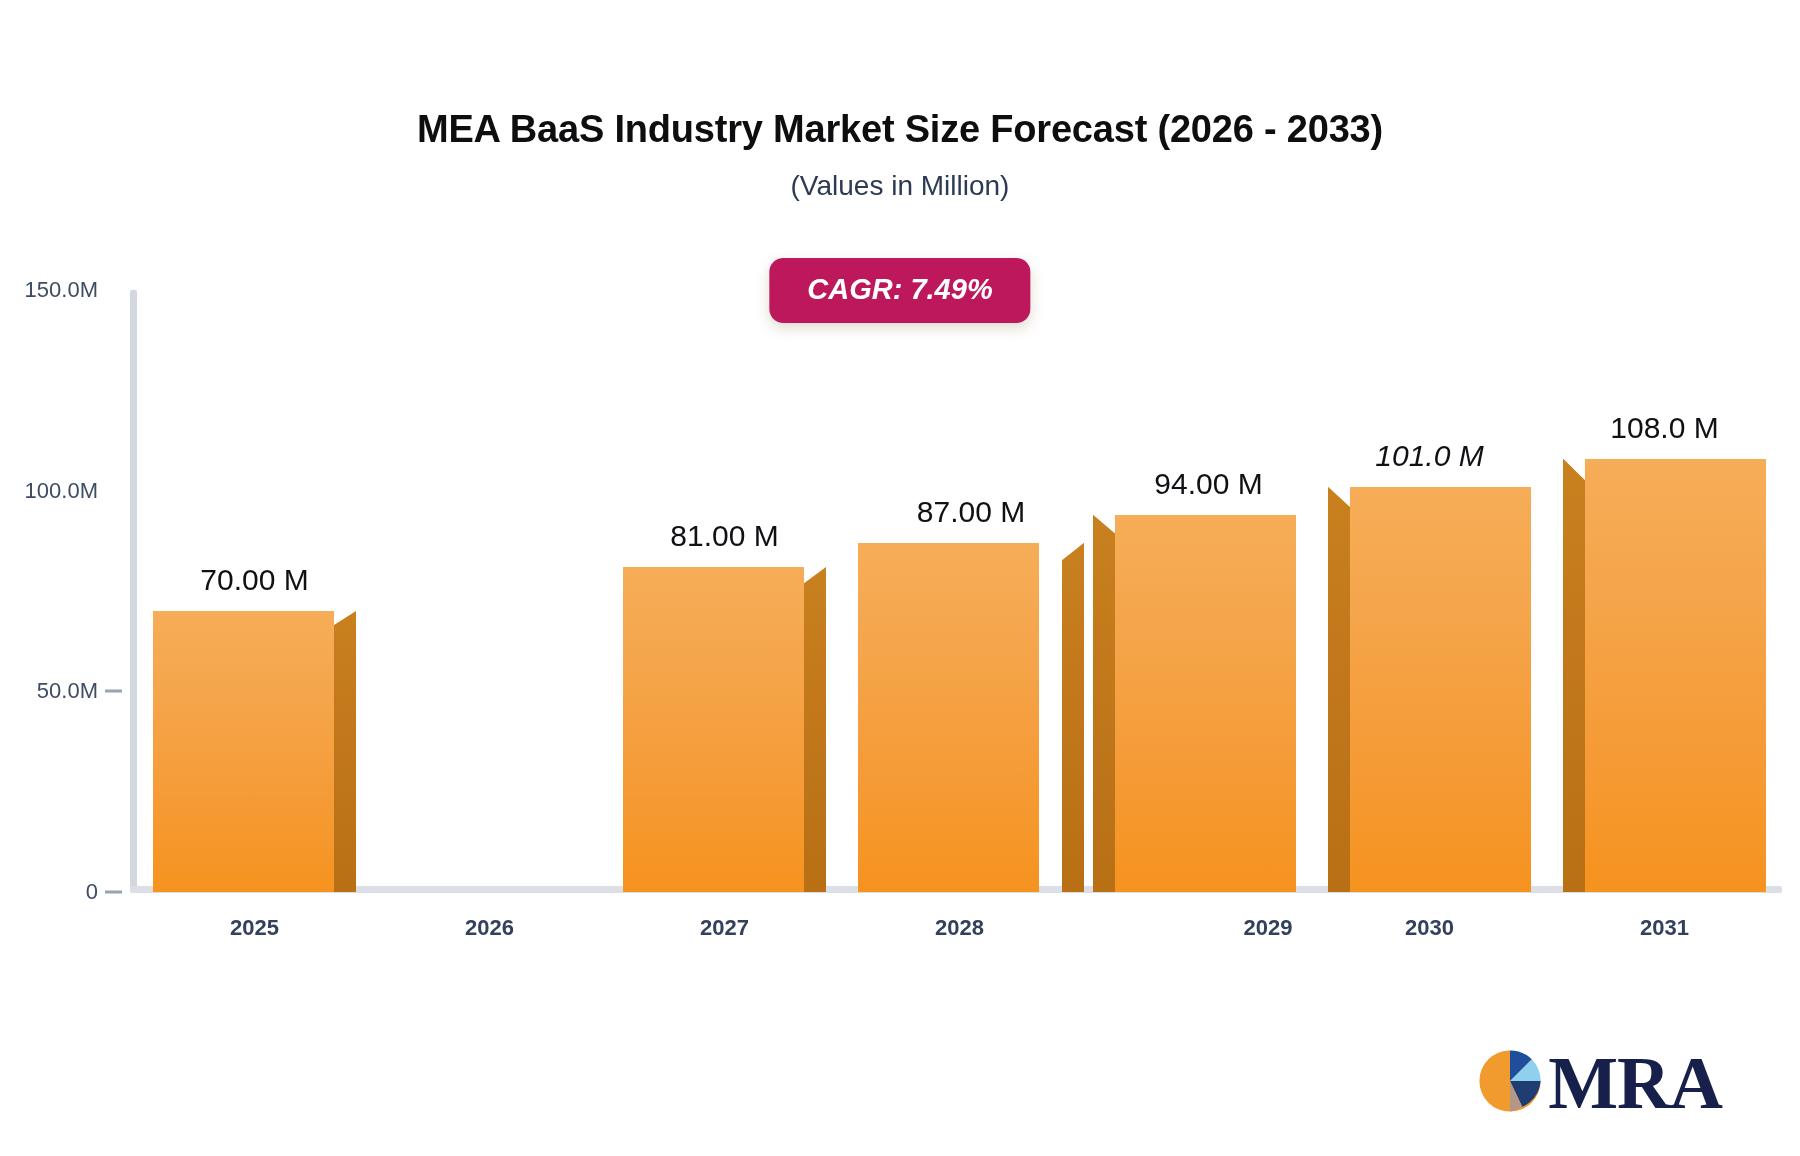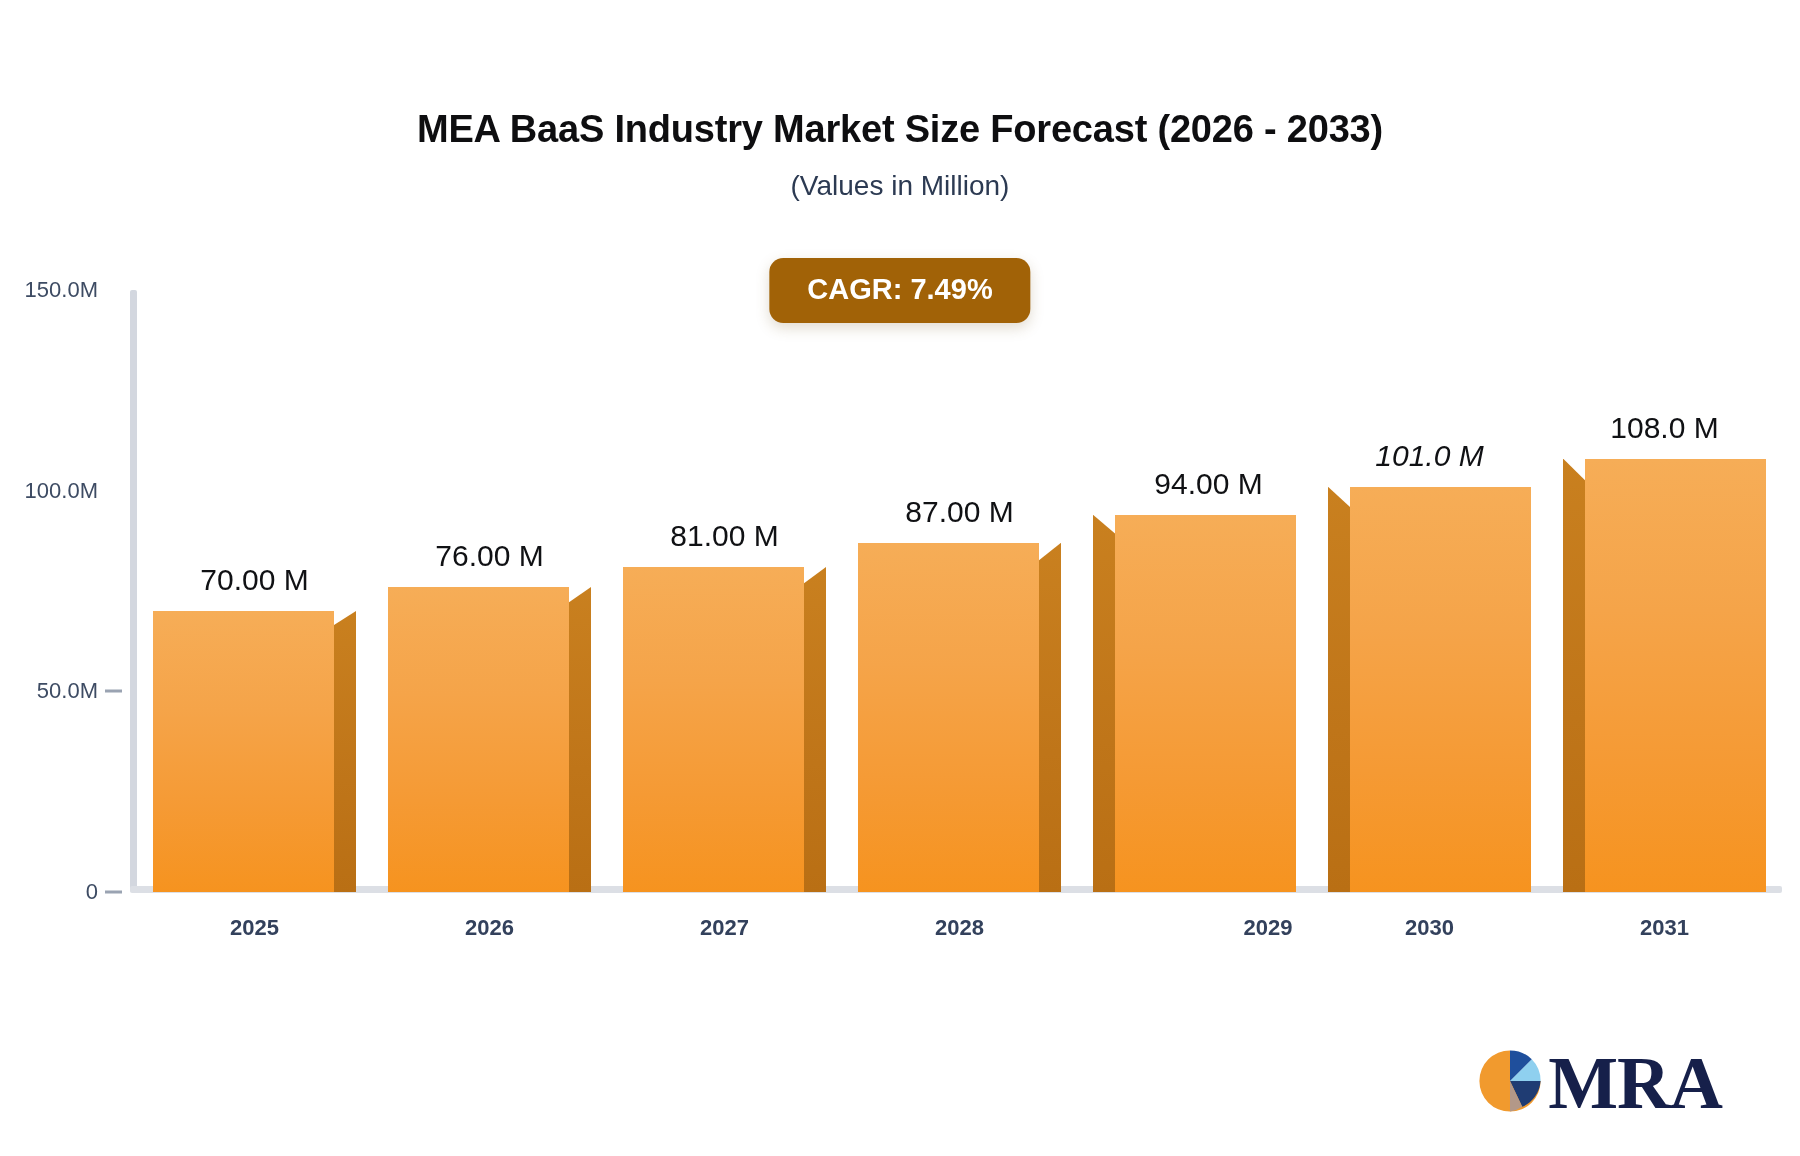--- a/index.html
+++ b/index.html
@@ -42,29 +42,30 @@
     font-weight: 400;
     color: #2c3a52;
   }
 
   
   .cagr-badge {
     position: absolute;
     top: 258px;
     left: 50%;
     transform: translateX(-50%);
-    background: #a16207;
+    background: #be185d;
     color: #ffffff;
     font-size: 29px;
     font-weight: 700;
     padding: 17px 38px 19px 38px;
     border-radius: 14px;
     box-shadow: 0 5px 14px rgba(120, 90, 40, 0.22);
     white-space: nowrap;
     line-height: 1;
+    font-style: italic;
   }
 
   
   .plot {
     position: absolute;
     left: 0;
     top: 0;
     width: 1800px;
     height: 1156px;
   }
@@ -196,31 +197,26 @@
         <div class="y-tick" style="top: 691.333px;"></div>
         <div class="y-label" style="top: 490.667px;">100.0M</div>
         <div class="y-label" style="top: 290px;">150.0M</div>
       </div>
     <div class="bars-layer" id="bars-layer">
         <div class="bar-group" style="left: 153px; width: 203px; height: 290.933px;">
           <div class="bar-side right" style="width: 22px; height: 280.933px;"></div>
           <div class="bar-body" style="width: 181px; height: 280.933px; left: 0px;"></div>
           <div class="bar-value" style="bottom: 294.933px;">70.00 M</div>
         </div>
-        <div class="bar-group" style="left: 388px; width: 203px; height: 315.013px;">
-          <div class="bar-side right" style="width: 22px; height: 305.013px;"></div>
-          <div class="bar-body" style="width: 181px; height: 305.013px; left: 0px;"></div>
-          <div class="bar-value" style="bottom: 319.013px;">76.00 M</div>
-        </div>
         <div class="bar-group" style="left: 623px; width: 203px; height: 335.08px;">
           <div class="bar-side right" style="width: 22px; height: 325.08px;"></div>
           <div class="bar-body" style="width: 181px; height: 325.08px; left: 0px;"></div>
           <div class="bar-value" style="bottom: 339.08px;">81.00 M</div>
         </div>
-        <div class="bar-group" style="left: 858px; width: 203px; height: 359.16px;">
+        <div class="bar-group" style="left: 858px; width: 226px; height: 359.16px;">
           <div class="bar-side right" style="width: 22px; height: 349.16px;"></div>
           <div class="bar-body" style="width: 181px; height: 349.16px; left: 0px;"></div>
           <div class="bar-value" style="bottom: 363.16px;">87.00 M</div>
         </div>
         <div class="bar-group" style="left: 1093px; width: 203px; height: 387.253px; padding-left: 28px;">
           <div class="bar-side left" style="width: 22px; height: 377.253px;"></div>
           <div class="bar-body" style="width: 181px; height: 377.253px; left: 22px;"></div>
           <div class="bar-value" style="bottom: 391.253px;">94.00 M</div>
         </div>
         <div class="bar-group" style="left: 1328px; width: 203px; height: 415.347px;">

